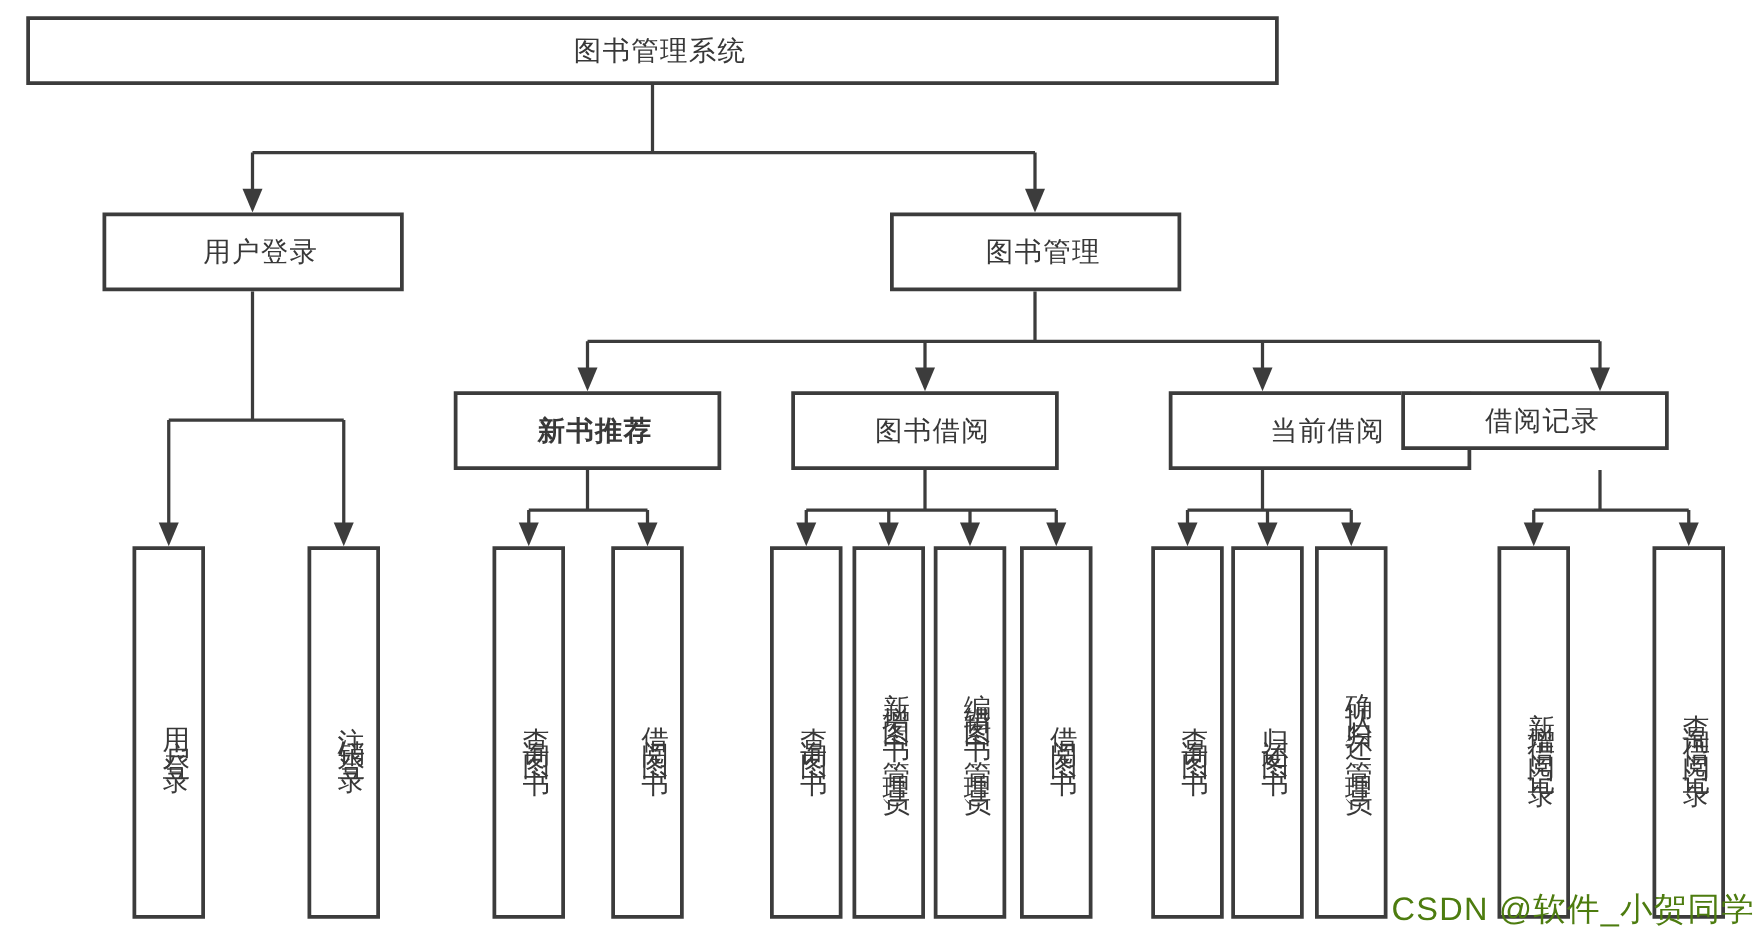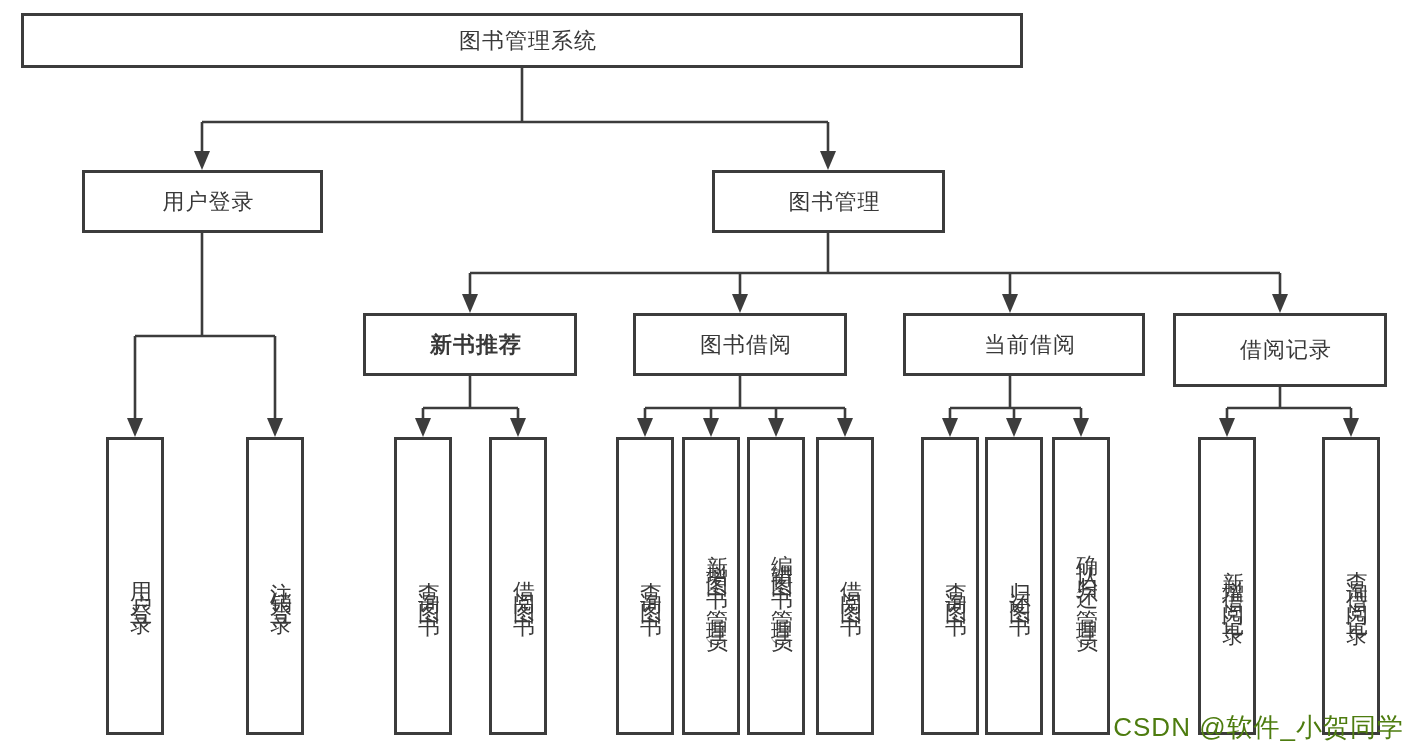--- a/index.html
+++ b/index.html
@@ -94,22 +94,22 @@
     </g>
   </svg>
 
   <div class="box" style="left:21px; top:13px; width:1002px; height:55px;">图书管理系统</div>
 
   <div class="box" style="left:82px; top:170px; width:241px; height:63px;">用户登录</div>
   <div class="box" style="left:712px; top:170px; width:233px; height:63px;">图书管理</div>
 
   <div class="box" style="left:363px; top:313px; width:214px; height:63px;font-weight:bold;">新书推荐</div>
   <div class="box" style="left:633px; top:313px; width:214px; height:63px;">图书借阅</div>
-  <div class="box" style="left:903px; top:313px; width:242px; height:63px;">当前借阅</div>
-  <div class="box" style="left:1173px; top:313px; width:214px; height:74px;">借阅记录</div>
+  <div class="box" style="left:935px; top:313px; width:242px; height:63px;">当前借阅</div>
+  <div class="box" style="left:1121px; top:313px; width:214px; height:47px;">借阅记录</div>
 
   <div class="box leaf" style="left:106px; top:437px; width:58px; height:298px;">用户登录</div>
   <div class="box leaf" style="left:246px; top:437px; width:58px; height:298px;">注销登录</div>
   <div class="box leaf" style="left:394px; top:437px; width:58px; height:298px;">查询图书</div>
   <div class="box leaf" style="left:489px; top:437px; width:58px; height:298px;">借阅图书</div>
   <div class="box leaf" style="left:616px; top:437px; width:58px; height:298px;">查询图书</div>
   <div class="box leaf" style="left:682px; top:437px; width:58px; height:298px;">新增图书（管理员）</div>
   <div class="box leaf" style="left:747px; top:437px; width:58px; height:298px;">编辑图书（管理员）</div>
   <div class="box leaf" style="left:816px; top:437px; width:58px; height:298px;">借阅图书</div>
   <div class="box leaf" style="left:921px; top:437px; width:58px; height:298px;">查询图书</div>

